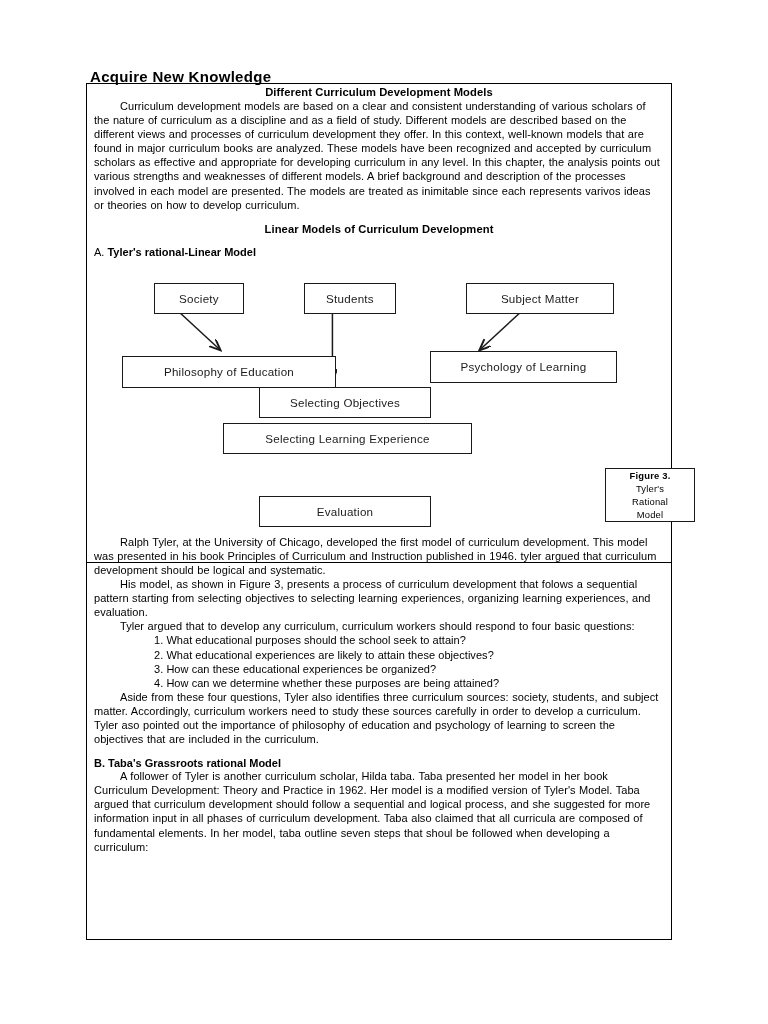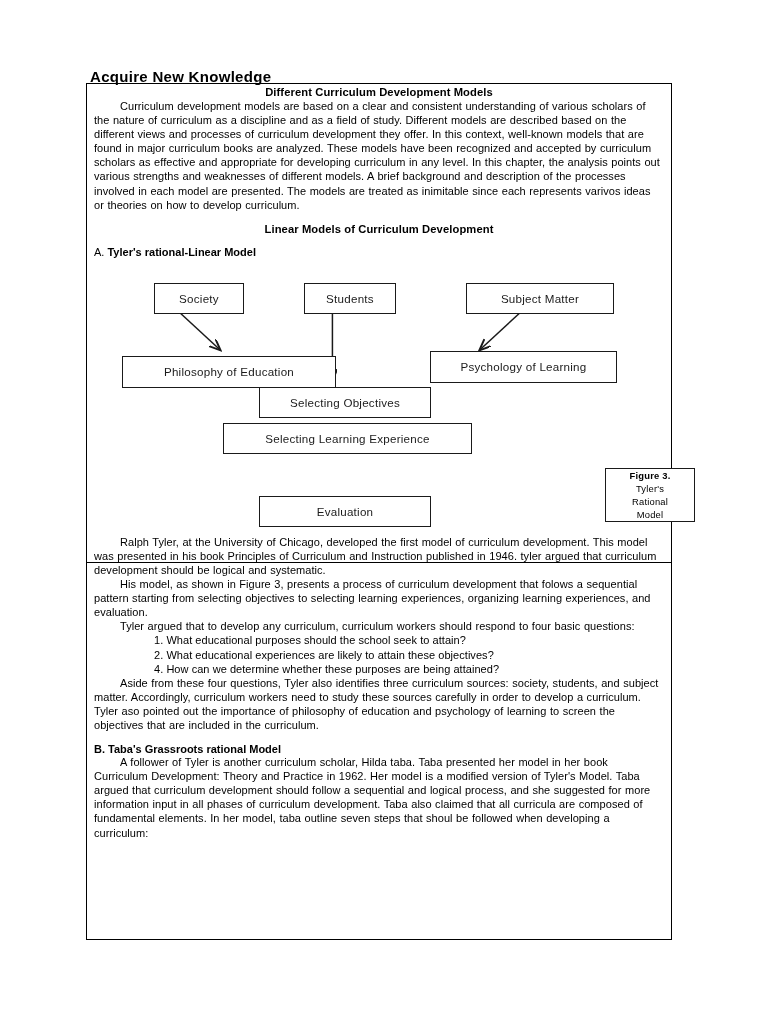--- a/index.html
+++ b/index.html
@@ -209,20 +209,21 @@
 
     <div class="body-text" style="margin-top:9px;"><span class="indent"></span><span>Ralph Tyler, at the University of Chicago, developed the first model of curriculum development. This model was presented in his book Principles of Curriculum and Instruction published in 1946. tyler argued that curriculum development should be logical and systematic.</span></div>
 
     <div class="body-text"><span class="indent"></span><span>His model, as shown in Figure 3, presents a process of curriculum development that folows a sequential pattern starting from selecting objectives to selecting learning experiences, organizing learning experiences, and evaluation.</span></div>
 
     <div class="body-text"><span class="indent"></span><span>Tyler argued that to develop any curriculum, curriculum workers should respond to four basic questions:</span></div>
 
     <div class="qlist">
       <div class="qitem">1. What educational purposes should the school seek to attain?</div>
       <div class="qitem">2. What educational experiences are likely to attain these objectives?</div>
+      <div class="qitem">3. How can these educational experiences be organized?</div>
       <div class="qitem">4. How can we determine whether these purposes are being attained?</div>
     </div>
 
     <div class="body-text"><span class="indent"></span><span>Aside from these four questions, Tyler also identifies three curriculum sources: society, students, and subject matter. Accordingly, curriculum workers need to study these sources carefully in order to develop a curriculum. Tyler aso pointed out the importance of philosophy of education and psychology of learning to screen the objectives that are included in the curriculum.</span></div>
 
     <div class="sub-head"><b>B.</b> <b>Taba's Grassroots rational Model</b></div>
 
     <div class="body-text"><span class="indent"></span><span>A follower of Tyler is another curriculum scholar, Hilda taba. Taba presented her model in her book Curriculum Development: Theory and Practice in 1962. Her model is a modified version of Tyler's Model. Taba argued that curriculum development should follow a sequential and logical process, and she suggested for more information input in all phases of curriculum development. Taba also claimed that all curricula are composed of fundamental elements. In her model, taba outline seven steps that shoul be followed when developing a curriculum:</span></div>
 
   </div>

